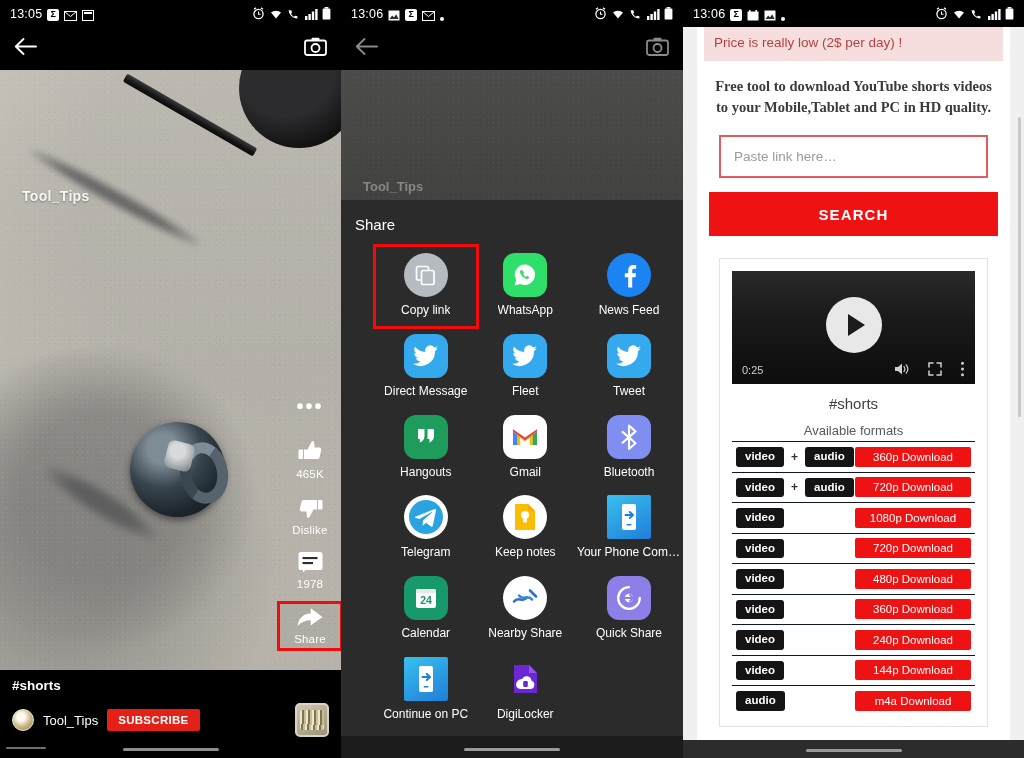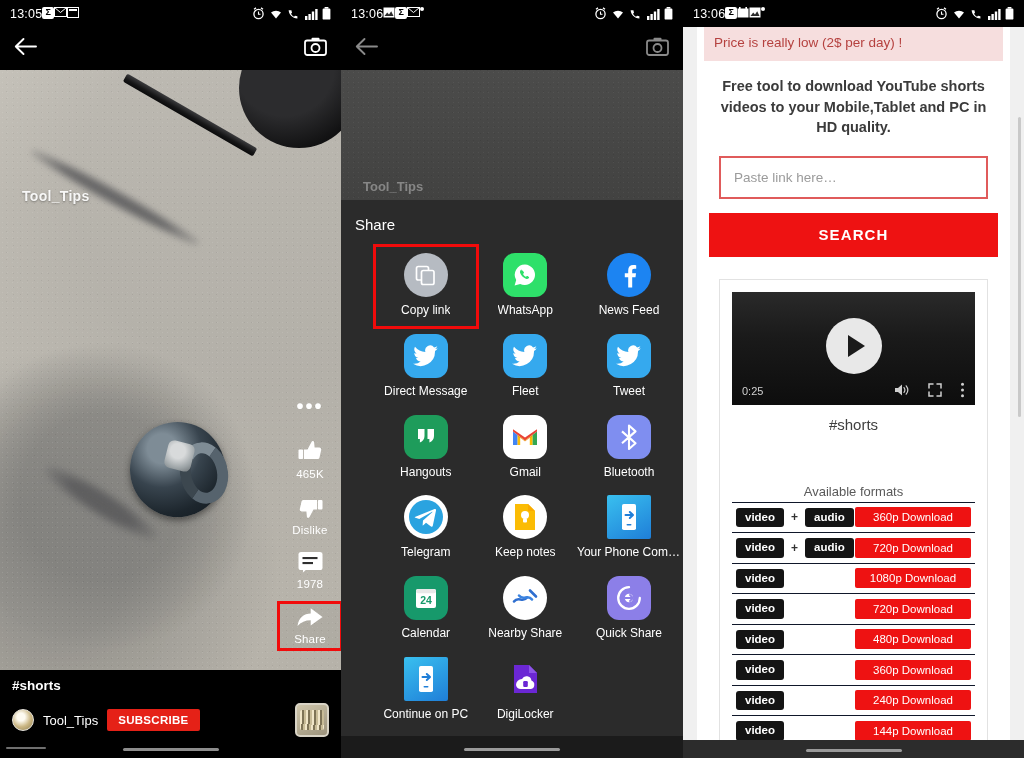--- a/index.html
+++ b/index.html
@@ -9,21 +9,21 @@
 
   
   .panel { position:relative; height:758px; overflow:hidden; background:#000; }
   .p1 { width:341px; }
   .p2 { width:342px; }
   .p3 { width:341px; }
 
   
   .statusbar { height:27px; background:#000; color:#fff; display:flex;
     align-items:center; padding:0 10px; font-size:12.5px; letter-spacing:.2px; }
-  .sb-left { display:flex; align-items:flex-start; }
+  .sb-left { display:flex; align-items:flex-end; gap:5px; }
   .sb-right { margin-left:auto; display:flex; align-items:center; gap:4px; }
   .sb-time { font-size:12.5px; font-weight:400; }
   .sb-ico { display:inline-flex; align-items:center; justify-content:center; }
   .badge-sq { width:12px; height:12px; background:#fff; color:#000; font-size:9px;
     font-weight:bold; display:inline-flex; align-items:center; justify-content:center;
     border-radius:2px; line-height:1; }
   .dot-w { width:4px; height:4px; border-radius:50%; background:#fff; display:inline-block; }
 
   
   .topbar { height:43px; background:#000; display:flex; align-items:center;
@@ -140,42 +140,42 @@
     width:96px; height:3.5px; border-radius:2px; background:#9a9a9a; }
 
   
   .p3-body { position:absolute; top:27px; left:0; right:0; bottom:0;
     background:#f0f0f0; overflow:hidden; }
   .page { position:absolute; top:0; left:14px; right:14px; bottom:18px;
     background:#fff; }
   .alert { margin:0 7px; background:#f6dede; color:#b5413f; font-size:13.5px;
     padding:8px 10px 11px; }
   .lede { color:#3b3b3b; font-size:14.5px; font-weight:bold; text-align:center;
-    line-height:1.42; padding:15px 14px 14px; }
+    line-height:1.42; padding:15px 14px 14px;font-family:Liberation Serif, serif; }
   .link-input { margin:4px 22px 0; border:2px solid #e05b5b; background:#fff;
     height:43px; display:flex; align-items:center; padding:0 13px;
     color:#9b9b9b; font-size:13.5px; }
   .search-btn { margin:14px 12px 0; background:#ee1212; color:#fff; height:44px;
     display:flex; align-items:center; justify-content:center; font-size:15px;
     font-weight:bold; letter-spacing:1.1px; }
   .card { margin:22px 22px 0; border:1px solid #e2e2e2; background:#fff;
     padding:12px 12px 10px; }
   .player { position:relative; height:113px;
     background:linear-gradient(180deg,#2a2a2a 0%,#1a1a1a 40%,#0d0d0d 100%); }
   .play-circle { position:absolute; left:50%; top:48%; transform:translate(-50%,-50%);
     width:56px; height:56px; border-radius:50%; background:#e8e8e8;
     display:flex; align-items:center; justify-content:center; }
   .play-tri { width:0; height:0; border-left:17px solid #1b1b1b;
     border-top:11px solid transparent; border-bottom:11px solid transparent;
     margin-left:5px; }
   .pl-bar { position:absolute; left:0; right:0; bottom:0; height:28px;
     display:flex; align-items:center; padding:0 10px; color:#cfcfcf; font-size:11px; }
   .pl-right { margin-left:auto; display:flex; align-items:center; gap:18px; }
   .vid-title { text-align:center; color:#404040; font-size:15px; padding:11px 0 4px; }
-  .formats-h { text-align:center; color:#5a5a5a; font-size:13px; padding:7px 0 3px;margin-top:40px; }
+  .formats-h { text-align:center; color:#5a5a5a; font-size:13px; padding:7px 0 3px; }
   .frow { display:flex; align-items:center; height:30.5px;
     border-top:1px solid #0f172a; padding:0 4px; }
   .tag { background:#141414; color:#fff; font-size:11.5px; font-weight:bold;
     padding:3px 9px; border-radius:3px; line-height:1.15; }
   .plus { color:#333; font-size:12px; margin:0 7px; font-weight:bold; }
   .dl { margin-left:auto; background:#ee1212; color:#fff; font-size:11.5px;
     padding:4px 0; width:116px; text-align:center; border-radius:2px; }
   .tagwrap { display:flex; align-items:center; width:112px; }
   .nav3 { position:absolute; left:0; right:0; bottom:0; height:18px; background:#2c2c2c; }
   .nav3-pill { position:absolute; left:50%; transform:translateX(-50%); bottom:6px;

